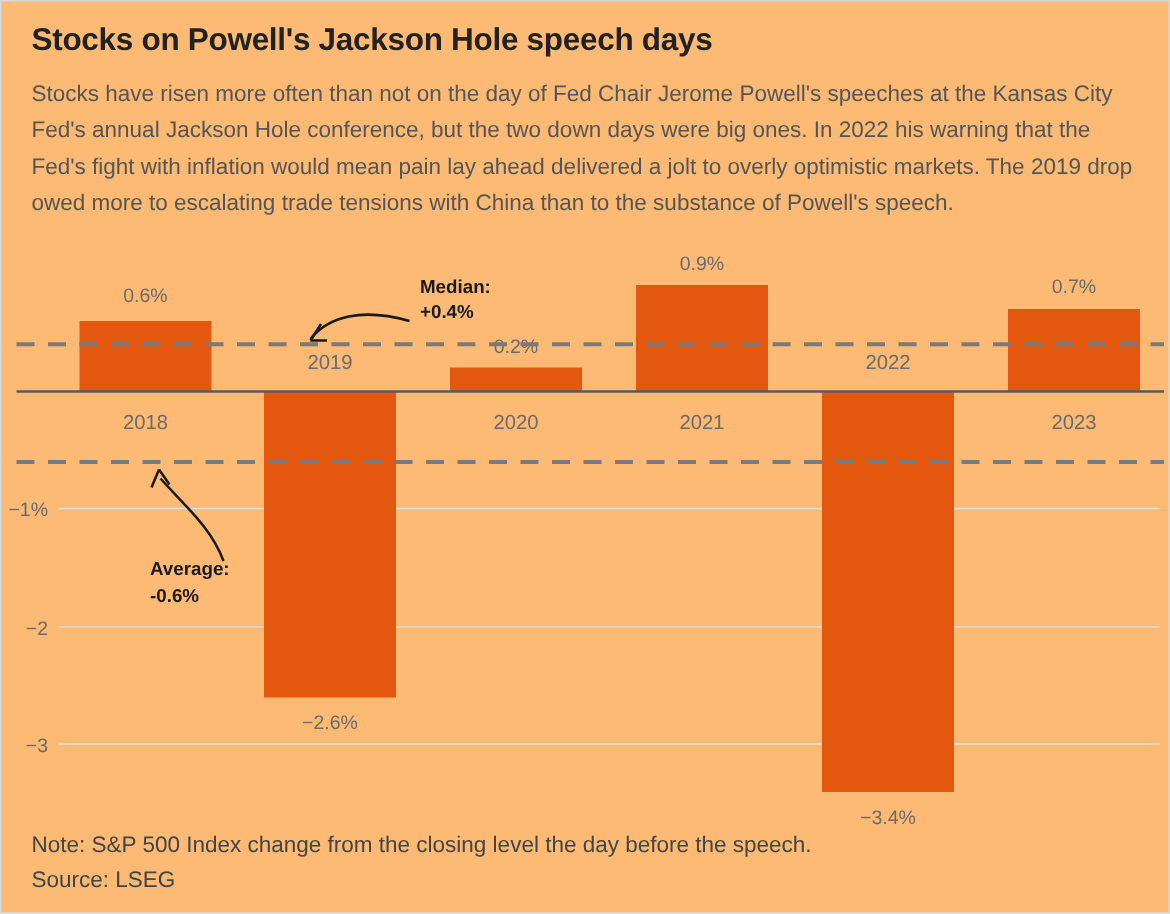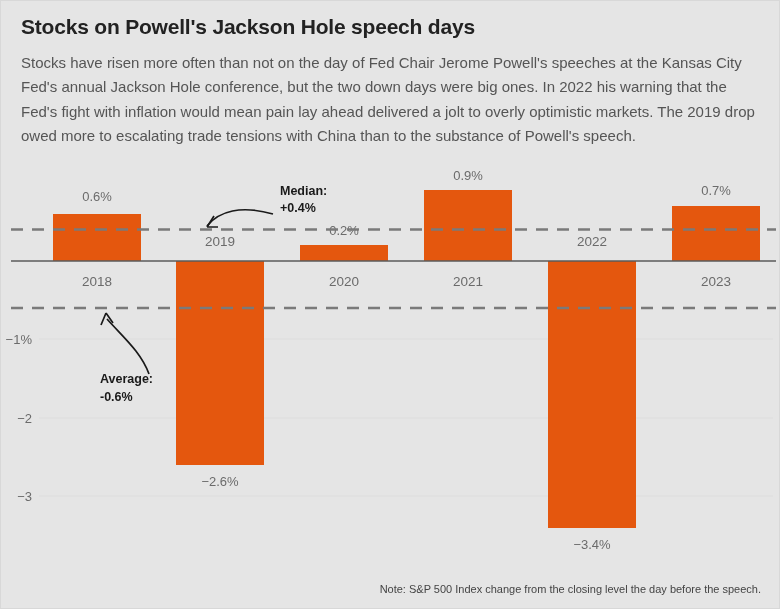--- a/index.html
+++ b/index.html
@@ -8,21 +8,21 @@
     background: #ffffff;
   }
   body {
     font-family: "Liberation Sans", sans-serif;
     -webkit-font-smoothing: antialiased;
   }
   #page {
     position: relative;
     width: 780px;
     height: 609px;
-    background: #e5e5e5;
+    background: #fdba74;
     overflow: hidden;
     box-sizing: border-box;
     border: 1px solid #d8d8d8;
   }
 
   
   .header {
     position: absolute;
     left: 0; top: 0;
     width: 780px;
@@ -56,24 +56,23 @@
   .plot-svg { display: block; }
 
   
   .footer {
     position: absolute;
     left: 20px;
     bottom: 10px;
     width: 740px;
   }
   .footer-line {
-    font-size: 11px;
+    font-size: 15px;
     color: #444444;
     line-height: 1.55;
-    text-align: right;
   }
 
   .ann-label {
     font-size: 12.5px;
     font-weight: bold;
     fill: #1a1a1a;
   }
   .bar-label {
     font-size: 13px;
     fill: #6b6b6b;
@@ -166,15 +165,16 @@
         <path d="M 105 144 L 100 156 M 105 144 L 112 154" fill="none" stroke="#1a1a1a" stroke-width="1.7"></path>
         <text class="ann-label" x="99" y="214">Average:</text>
         <text class="ann-label" x="99" y="232">-0.6%</text>
       </g>
 
     </svg>
   </div>
 
   <div class="footer">
     <div class="footer-line">Note: S&amp;P 500 Index change from the closing level the day before the speech.</div>
+    <div class="footer-line">Source: LSEG</div>
   </div>
 
 </div>
 
 </body></html>

